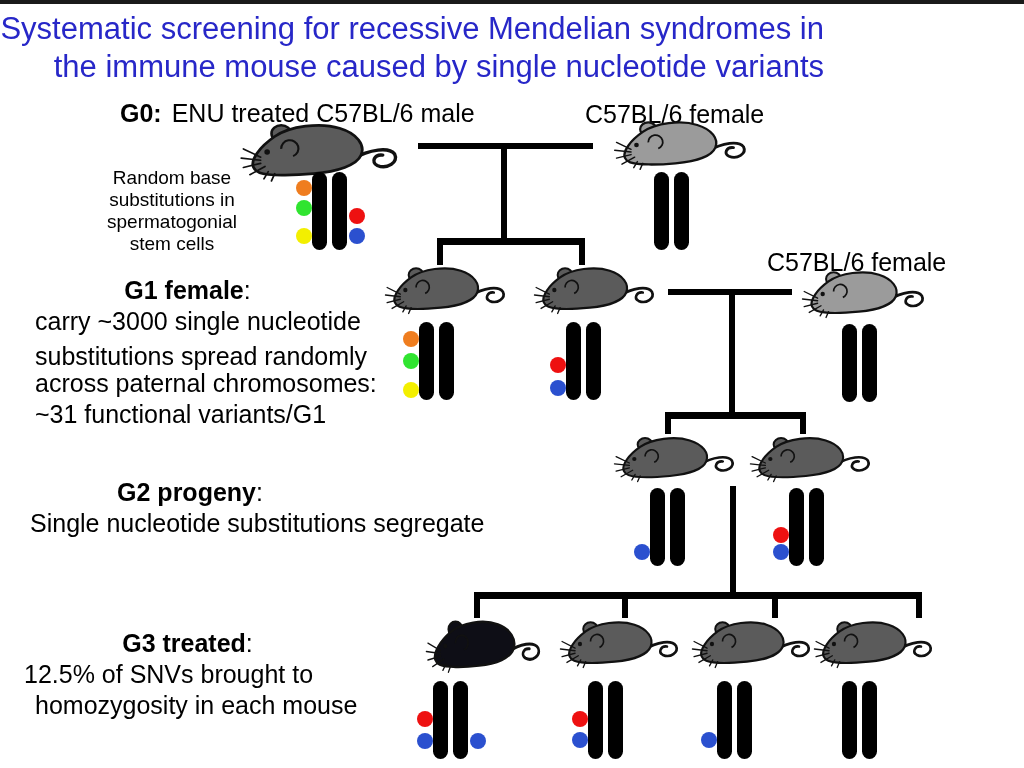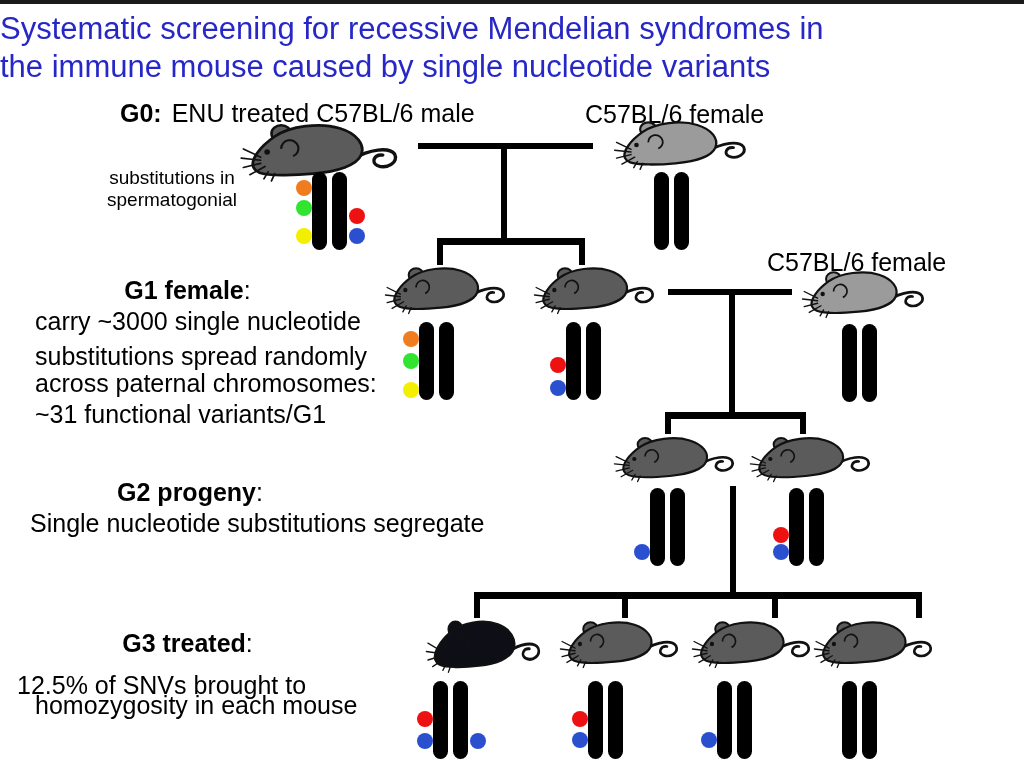--- a/index.html
+++ b/index.html
@@ -1,20 +1,20 @@
 <!DOCTYPE html>
 <html><head>
 <meta charset="utf-8">
 <style>
   html,body{margin:0;padding:0;background:#fff;}
   body{width:1024px;height:768px;position:relative;overflow:hidden;
        font-family:"Liberation Sans","DejaVu Sans",sans-serif;color:#000;}
   .abs{position:absolute;}
   #top-edge{left:0;top:0;width:1024px;height:4px;background:#1a1a1a;}
-  #slide-title{left:0;top:10px;width:824px;text-align:left;
+  #slide-title{left:0;top:10px;width:824px;text-align:right;
                font-size:31px;line-height:38px;font-weight:normal;}
   .lbl{font-size:25px;white-space:nowrap;}
   .b{font-weight:bold;}
   .note{text-align:center;font-size:19px;line-height:22px;}
   .heading{font-size:25px;text-align:center;white-space:nowrap;}
   .bodyline{font-size:25px;white-space:nowrap;}
   .pline{background:#000;}
   .mouse{pointer-events:none;}
   .mouse svg{display:block;overflow:visible;}
   .chrom{width:35px;height:78px;}
@@ -30,36 +30,38 @@
 
 <div class="abs" id="slide-title" style="color: rgb(39, 39, 200);">
   <div>Systematic screening for recessive Mendelian syndromes in</div>
   <div>the immune mouse caused by single nucleotide variants</div>
 </div>
 
 <div class="abs lbl" style="left:120px;top:99px;"><span class="b">G0:</span><span style="margin-left:10px;">ENU treated C57BL/6 male</span></div>
 <div class="abs lbl" style="left:585px;top:100px;">C57BL/6 female</div>
 
 <div class="abs note" style="left:82px;top:167px;width:180px;">
+  <div>Random base</div>
   <div>substitutions in</div>
   <div>spermatogonial</div>
+  <div>stem cells</div>
 </div>
 
 <div class="abs heading" style="left:0px;top:276px;width:375px;"><span class="b">G1 female</span><span>:</span></div>
 <div class="abs bodyline" style="left:35px;top:307px;">carry ~3000 single nucleotide</div>
 <div class="abs bodyline" style="left:35px;top:342px;">substitutions spread randomly</div>
 <div class="abs bodyline" style="left:35px;top:369px;">across paternal chromosomes:</div>
 <div class="abs bodyline" style="left:35px;top:400px;">~31 functional variants/G1</div>
 <div class="abs lbl" style="left:767px;top:248px;">C57BL/6 female</div>
 
 <div class="abs heading" style="left:0px;top:478px;width:380px;"><span class="b">G2 progeny</span><span>:</span></div>
 <div class="abs bodyline" style="left:30px;top:509px;">Single nucleotide substitutions segregate</div>
 
 <div class="abs heading" style="left:0px;top:629px;width:375px;"><span class="b">G3 treated</span><span>:</span></div>
-<div class="abs bodyline" style="left:17px;top:660px;margin-top:11px;">12.5% of SNVs brought to</div>
+<div class="abs bodyline" style="left:24px;top:660px;">12.5% of SNVs brought to</div>
 <div class="abs bodyline" style="left:35px;top:691px;">homozygosity in each mouse</div>
 
 <div class="abs pline" style="left:418px;top:143px;width:175px;height:6px;"></div>
 <div class="abs pline" style="left:501px;top:143px;width:6px;height:100px;"></div>
 <div class="abs pline" style="left:437px;top:238px;width:148px;height:7px;"></div>
 <div class="abs pline" style="left:437px;top:238px;width:6px;height:27px;"></div>
 <div class="abs pline" style="left:579px;top:238px;width:6px;height:27px;"></div>
 <div class="abs pline" style="left:668px;top:289px;width:124px;height:6px;"></div>
 <div class="abs pline" style="left:729px;top:289px;width:6px;height:130px;"></div>
 <div class="abs pline" style="left:665px;top:412px;width:141px;height:7px;"></div>

